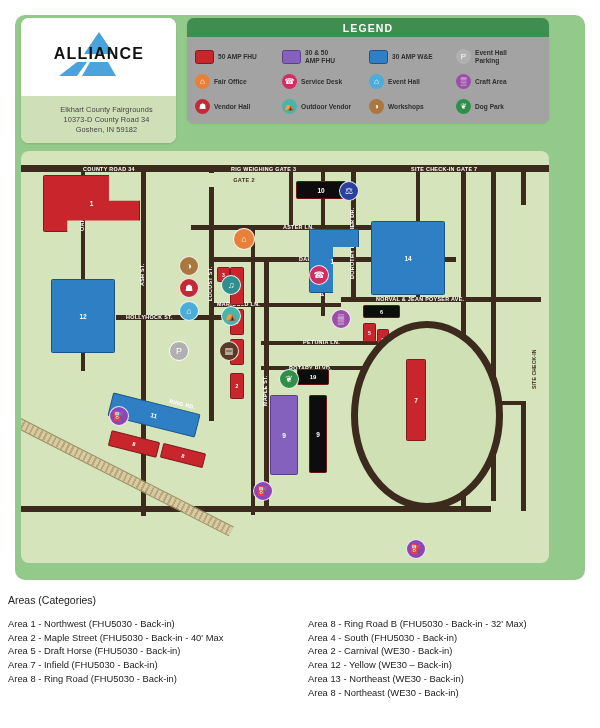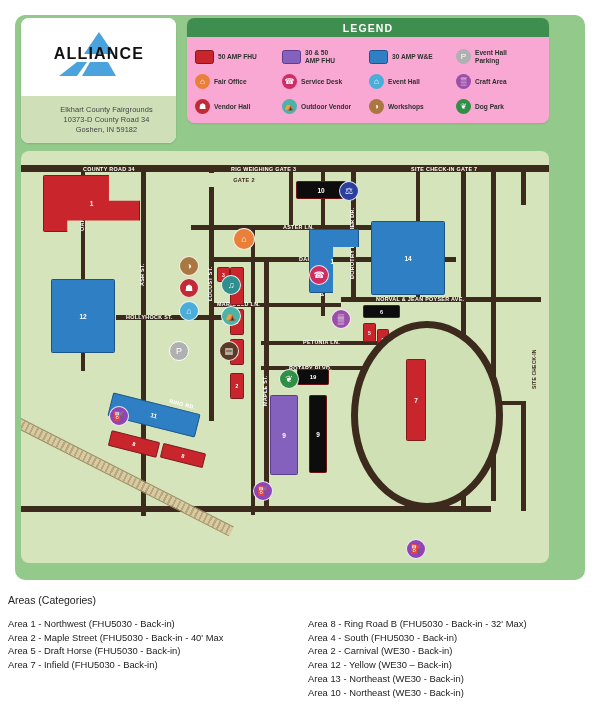--- a/index.html
+++ b/index.html
@@ -21,21 +21,21 @@
   .logo-wrap{position:relative;width:124px;height:62px;}
   .brand-addr{
     background:#cfdfb8;height:47px;display:flex;flex-direction:column;
     align-items:center;justify-content:center;gap:1px;
   }
   .brand-addr div{font-size:7.4px;color:#444;letter-spacing:.1px;line-height:1.25;margin-left:16px;}
 
   
   .legend{
     position:absolute;left:187px;top:18px;width:362px;height:105px;
-    background:#f9a8d4;border-radius:7px;overflow:hidden;
+    background:#a3a3a3;border-radius:7px;overflow:hidden;
     box-shadow:0 1px 2px rgba(0,0,0,.1);
   }
   .legend-head{
     height:19px;background:#3e8e50;display:flex;align-items:center;justify-content:center;
   }
   .legend-head span{color:#fff;font-size:10.5px;font-weight:bold;letter-spacing:1.1px;}
   .legend-grid{
     padding:7px 8px 0 8px;display:grid;grid-template-columns:repeat(4,1fr);
     grid-auto-rows:25px;column-gap:2px;
   }
@@ -273,26 +273,27 @@
 
 <div class="areas">
   <div class="areas-title">Areas (Categories)</div>
   <div class="areas-cols">
     <div class="areas-col">
       <ul id="areas-left">
           <li>Area 1 - Northwest (FHU5030 - Back-in)</li>
           <li>Area 2 - Maple Street (FHU5030 - Back-in - 40' Max</li>
           <li>Area 5 - Draft Horse (FHU5030 - Back-in)</li>
           <li>Area 7 - Infield (FHU5030 - Back-in)</li>
+          <li>Area 8 - Ring Road (FHU5030 - Back-in)</li>
         </ul>
     </div>
     <div class="areas-col">
       <ul id="areas-right">
           <li>Area 8 - Ring Road B (FHU5030 - Back-in - 32' Max)</li>
           <li>Area 4 - South (FHU5030 - Back-in)</li>
           <li>Area 2 - Carnival (WE30 - Back-in)</li>
           <li>Area 12 - Yellow (WE30 – Back-in)</li>
           <li>Area 13 - Northeast (WE30 - Back-in)</li>
-          <li>Area 10 - Northeast (WE30 - Back-in)</li>
+          <li>Area 8 - Northeast (WE30 - Back-in)</li>
         </ul>
     </div>
   </div>
 </div>
 
 </body></html>

